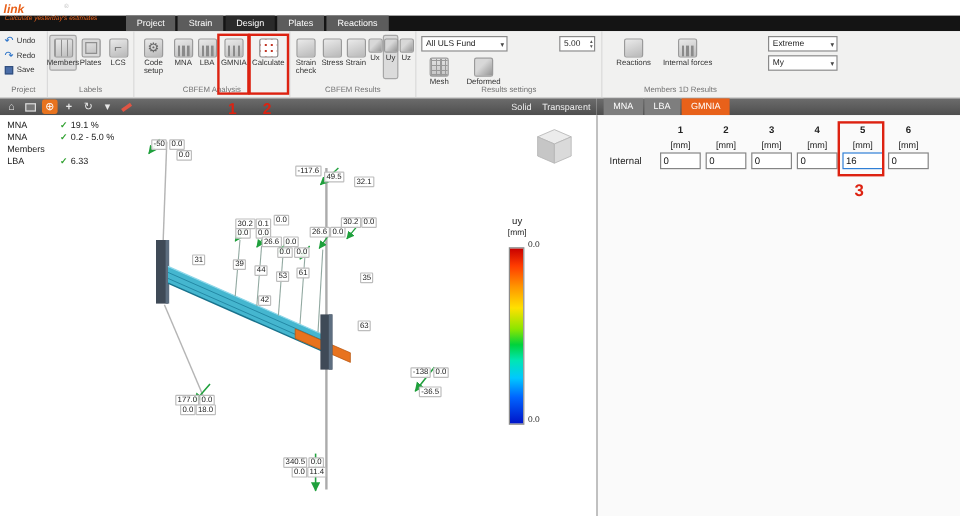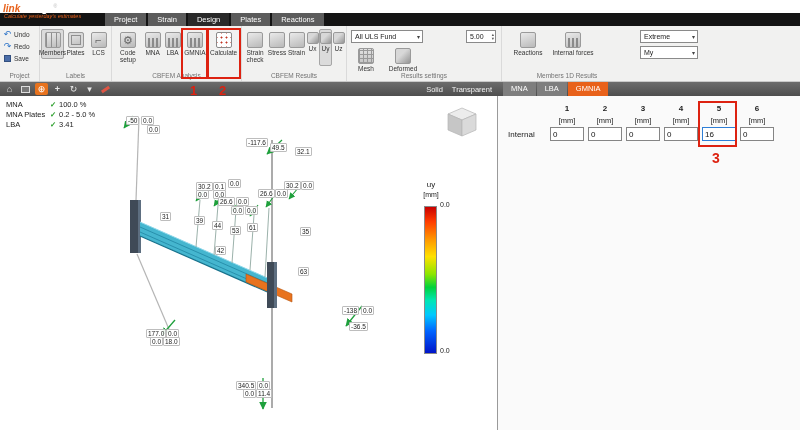--- a/index.html
+++ b/index.html
@@ -347,31 +347,31 @@
         <polygon points="448,18 462,12 476,18 462,24" fill="#ececec" stroke="#b5b5b5" stroke-width="0.7"></polygon>
         <polygon points="448,18 462,24 462,40 448,34" fill="#c6c6c6" stroke="#b5b5b5" stroke-width="0.7"></polygon>
         <polygon points="476,18 462,24 462,40 476,34" fill="#dadada" stroke="#b5b5b5" stroke-width="0.7"></polygon>
       </g>
     </svg>
 
     <div class="status-block">
         <div class="status-row">
           <span class="st-label">MNA</span>
           <span class="st-check">✓</span>
-          <span class="st-value">100.0 %</span>
+          <span class="st-value">19.1 %</span>
         </div>
         <div class="status-row">
-          <span class="st-label">MNA Plates</span>
+          <span class="st-label">MNA Members</span>
           <span class="st-check">✓</span>
           <span class="st-value">0.2 - 5.0 %</span>
         </div>
         <div class="status-row">
           <span class="st-label">LBA</span>
           <span class="st-check">✓</span>
-          <span class="st-value">3.41</span>
+          <span class="st-value">6.33</span>
         </div>
       </div>
     <div class="mlabels">
         <div class="mlabel" style="left: 126px; top: 20px;">-50</div>
         <div class="mlabel" style="left: 141px; top: 20px;">0.0</div>
         <div class="mlabel" style="left: 147px; top: 29px;">0.0</div>
         <div class="mlabel" style="left: 246px; top: 42px;">-117.6</div>
         <div class="mlabel" style="left: 270px; top: 47px;">49.5</div>
         <div class="mlabel" style="left: 295px; top: 51px;">32.1</div>
         <div class="mlabel" style="left: 196px; top: 86px;">30.2</div>

